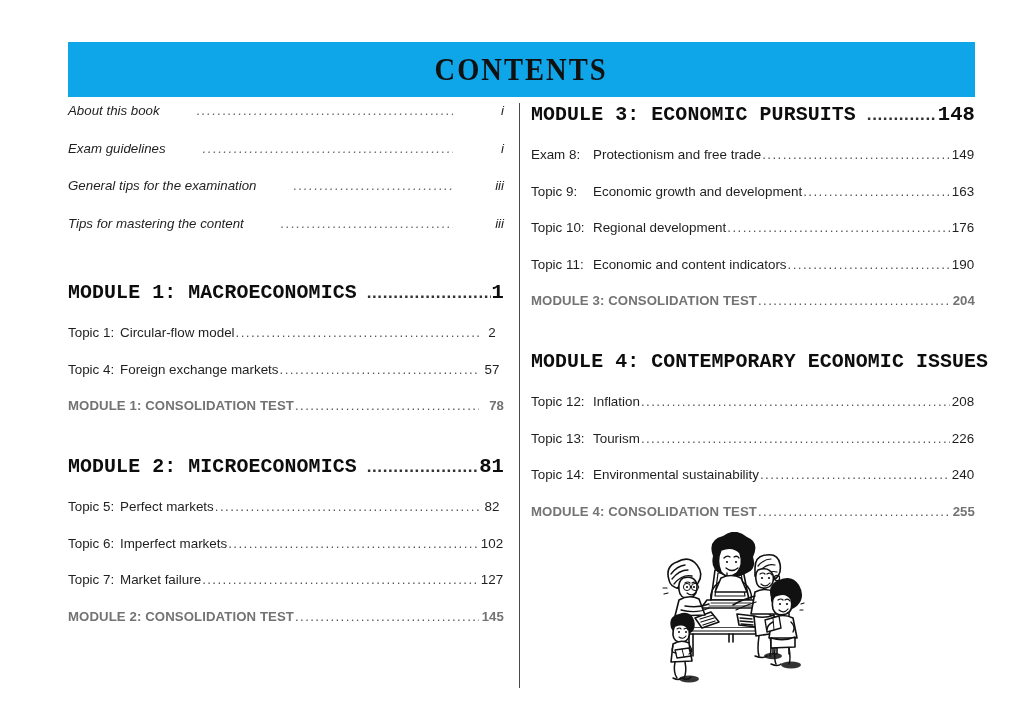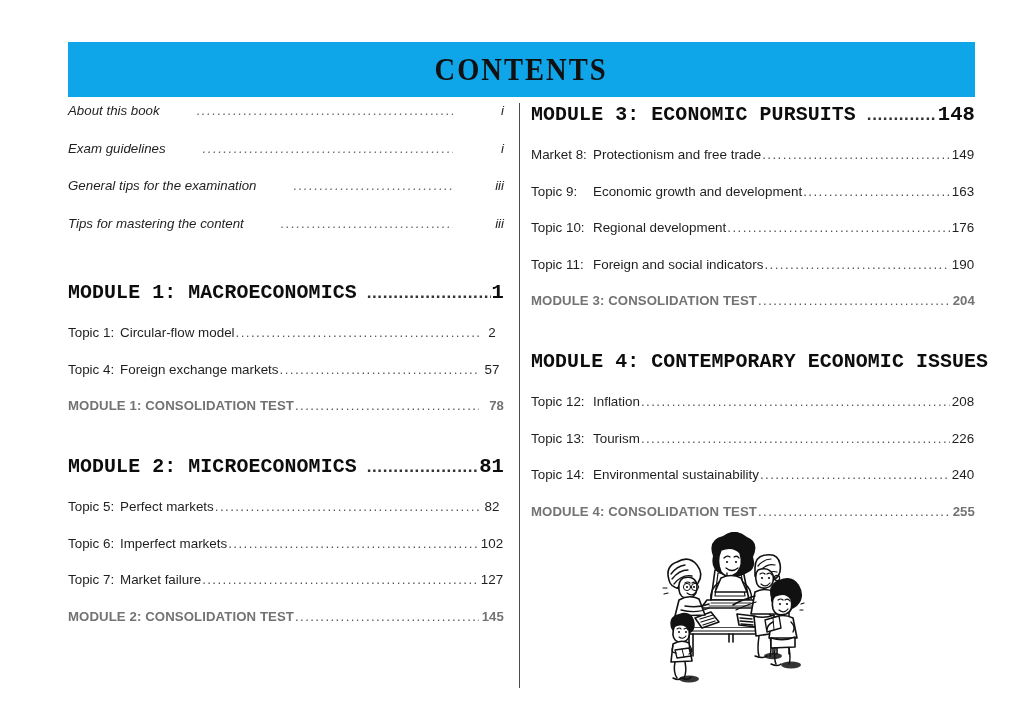--- a/index.html
+++ b/index.html
@@ -298,40 +298,40 @@
     <div id="col-right">
 
       <div class="toc-row module-row">
         <span class="row-title">MODULE 3: ECONOMIC PURSUITS</span>
         <span class="leader"></span>
         <span class="row-page">148</span>
       </div>
       <div class="gap-after-module"></div>
 
       <div class="toc-row topic-row">
-        <span class="row-label">Market 8:</span>
+        <span class="row-label">Exam 8:</span>
         <span class="row-title">Protectionism and free trade</span>
         <span class="leader"></span>
         <span class="row-page">149</span>
       </div>
       <div class="toc-row topic-row">
         <span class="row-label">Topic 9:</span>
         <span class="row-title">Economic growth and development</span>
         <span class="leader"></span>
         <span class="row-page">163</span>
       </div>
       <div class="toc-row topic-row">
         <span class="row-label">Topic 10:</span>
         <span class="row-title">Regional development</span>
         <span class="leader"></span>
         <span class="row-page">176</span>
       </div>
       <div class="toc-row topic-row">
         <span class="row-label">Topic 11:</span>
-        <span class="row-title">Foreign and social indicators</span>
+        <span class="row-title">Economic and content indicators</span>
         <span class="leader"></span>
         <span class="row-page">190</span>
       </div>
 
       <div class="toc-row consol-row">
         <span class="row-title">MODULE 3: CONSOLIDATION TEST</span>
         <span class="leader"></span>
         <span class="row-page">204</span>
       </div>
 

